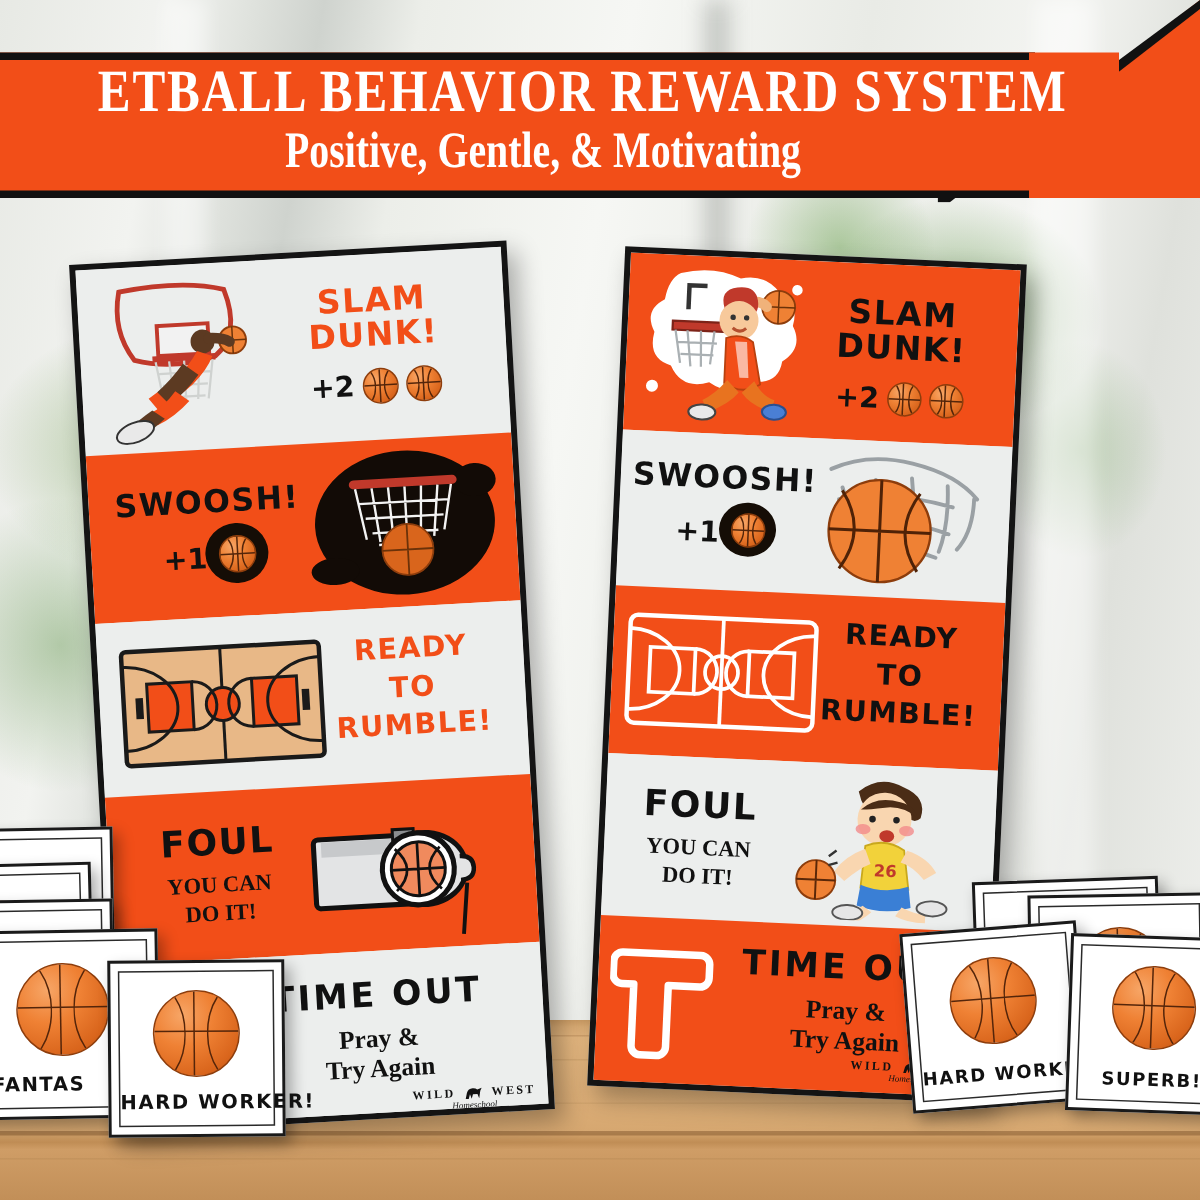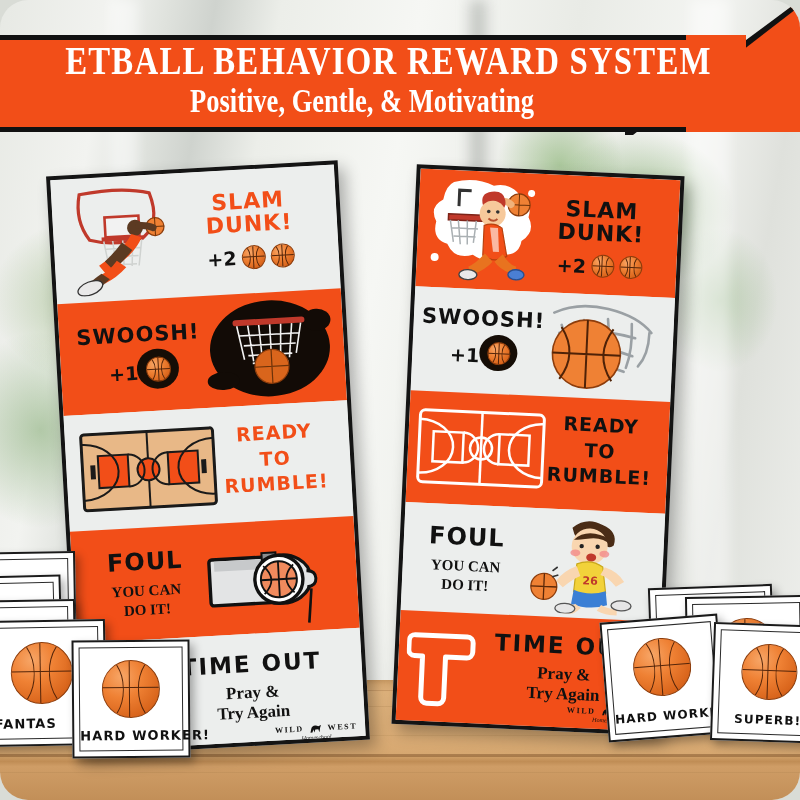--- a/index.html
+++ b/index.html
@@ -2,21 +2,21 @@
 <html><head>
 <meta charset="utf-8">
 <style>
   * { margin:0; padding:0; box-sizing:border-box; }
   html,body { width:800px; height:800px; overflow:hidden; }
   body {
     font-family:"Liberation Sans", sans-serif;
     background:#d9dcd6;
     position:relative;
   }
-  .stage { position:absolute; inset:0; width:800px; height:800px; overflow:hidden;border-radius:28px; }
+  .stage { position:absolute; inset:0; width:800px; height:800px; overflow:hidden; }
 
   
   .bg { position:absolute; inset:0;
     background:
       radial-gradient(ellipse 150px 120px at 96px 300px, rgba(120,160,90,.55), rgba(120,160,90,0) 70%),
       radial-gradient(ellipse 120px 140px at 40px 430px, rgba(100,150,80,.45), rgba(100,150,80,0) 70%),
       radial-gradient(ellipse 130px 110px at 640px 210px, rgba(96,150,72,.60), rgba(96,150,72,0) 72%),
       radial-gradient(ellipse 90px 90px at 560px 165px, rgba(120,170,95,.55), rgba(120,170,95,0) 70%),
       radial-gradient(ellipse 80px 100px at 720px 300px, rgba(110,160,90,.35), rgba(110,160,90,0) 72%),
       linear-gradient(100deg,#e7e9e4 0%,#f2f3f0 12%,#dfe2dd 18%,#cfd3ce 23%,#eceee9 30%,#f6f7f4 45%,#e9ebe6 62%,#f4f5f2 76%,#dfe1dc 86%,#f0f1ee 100%);

